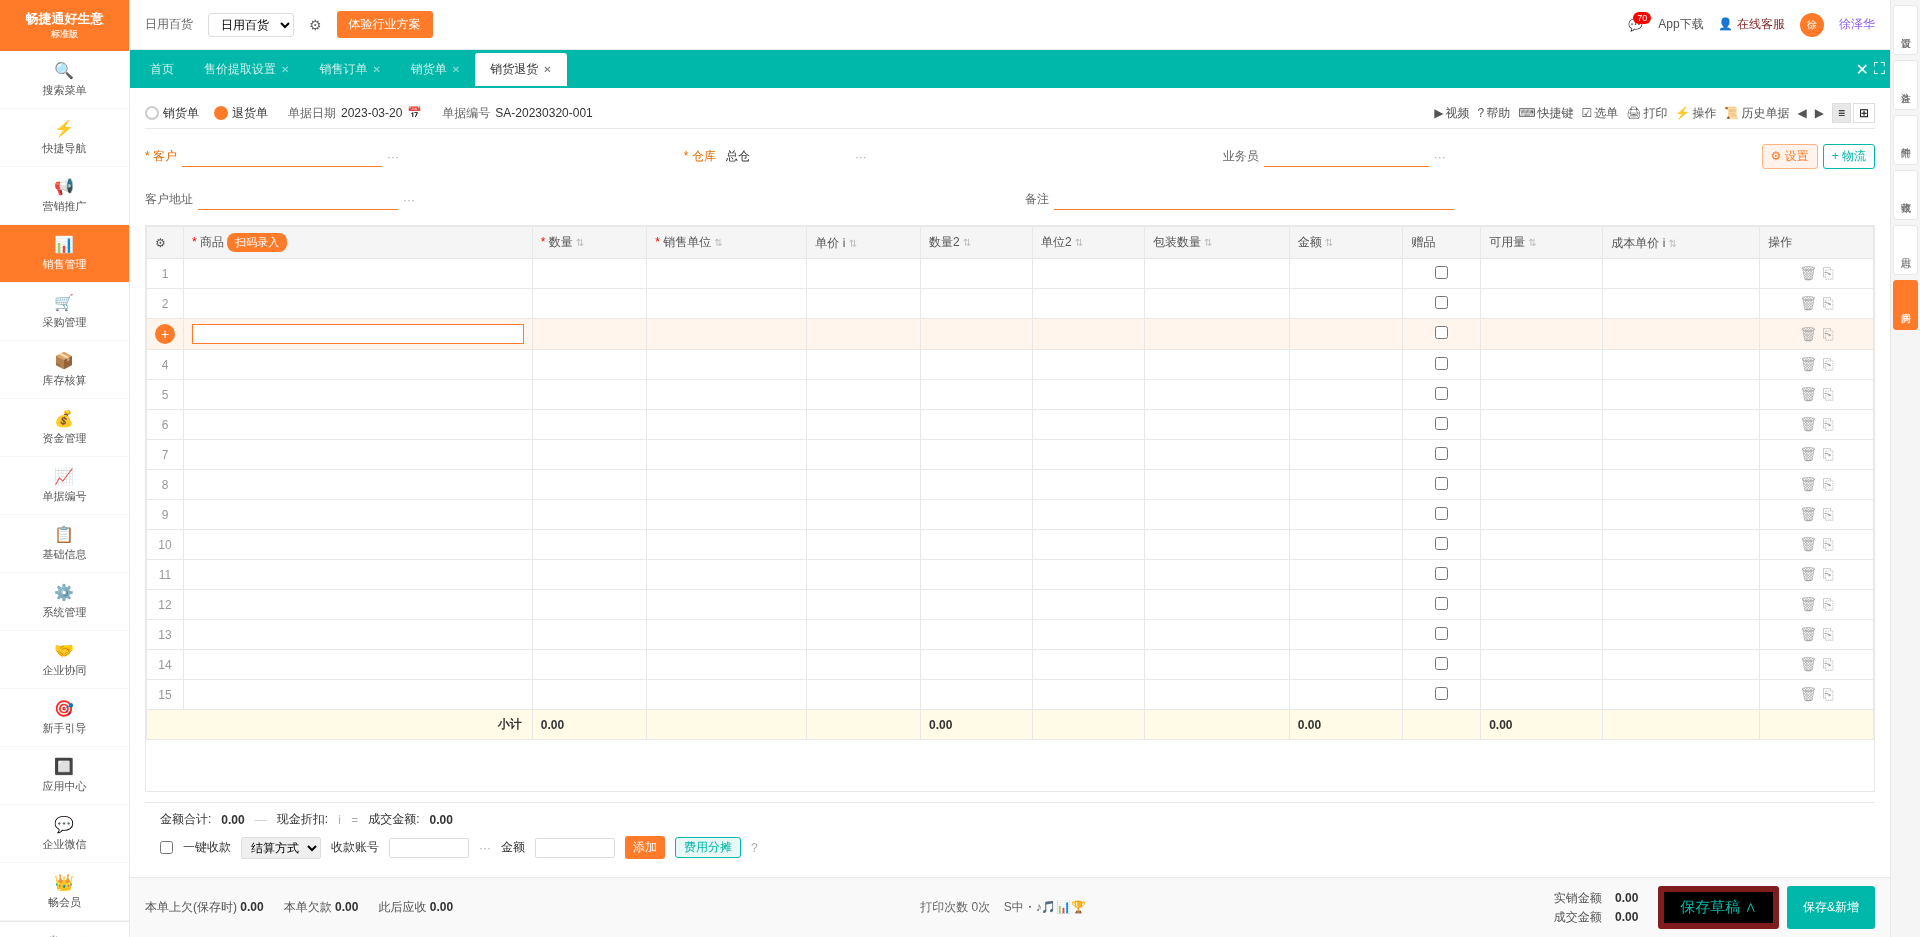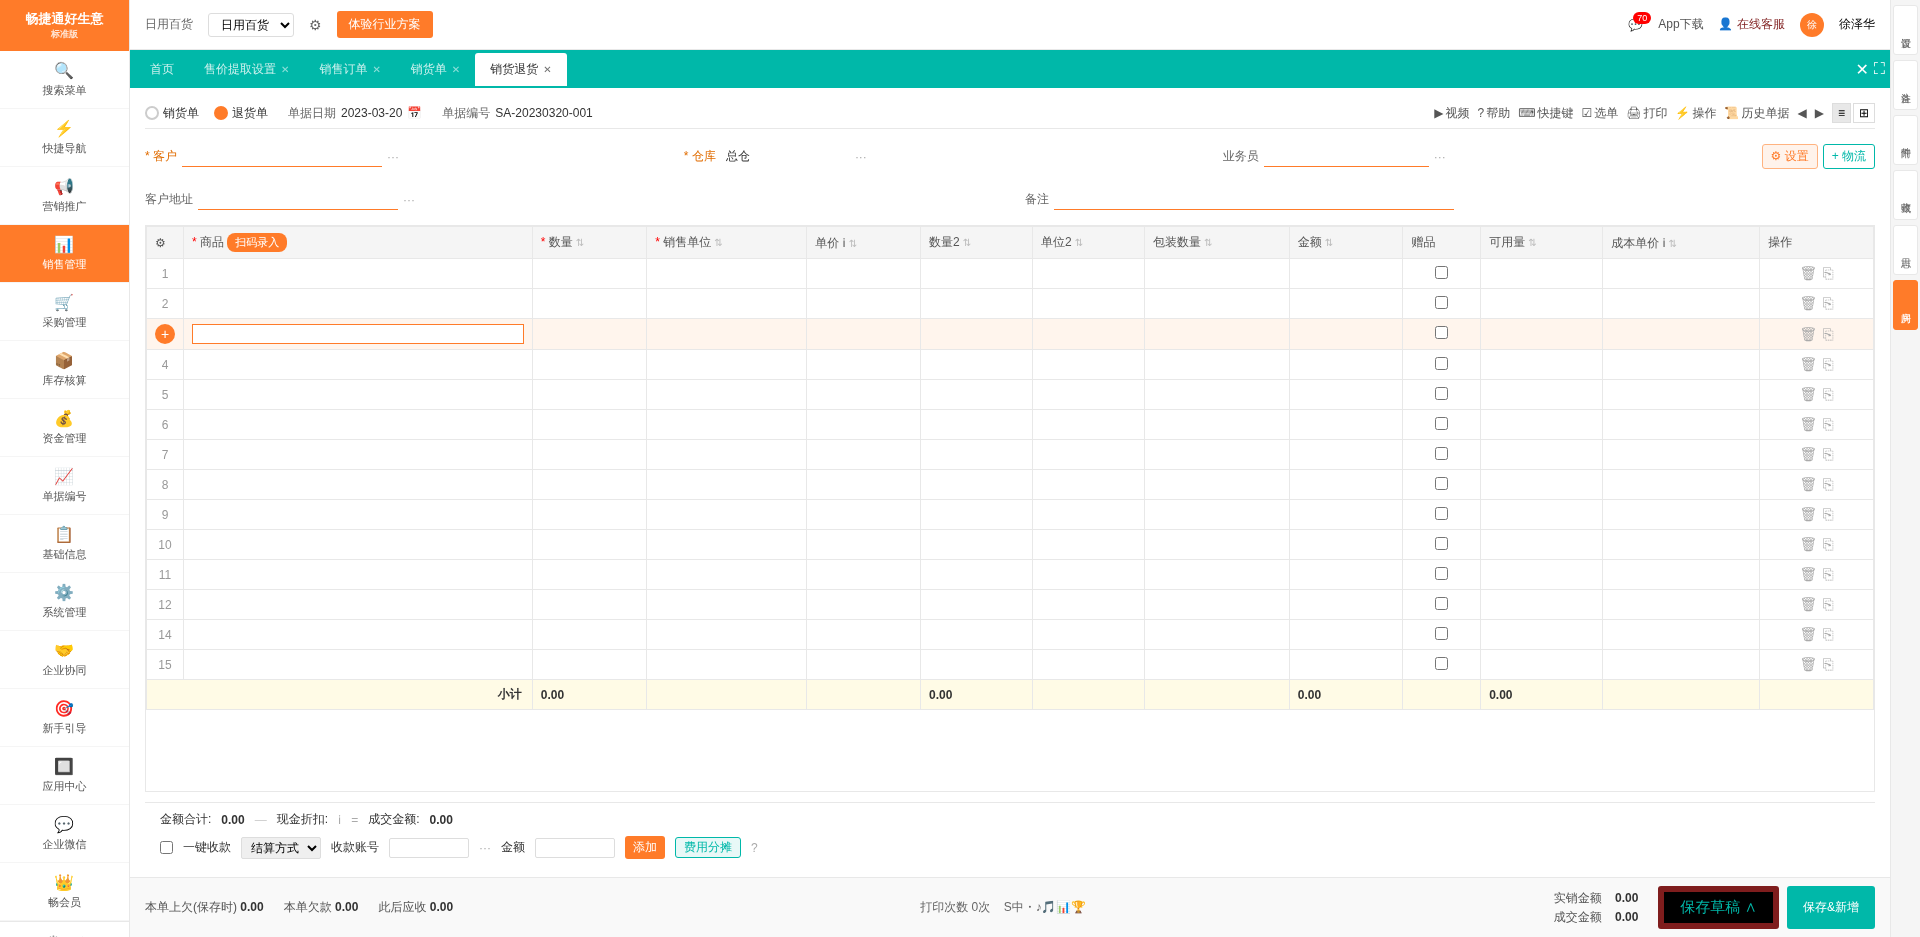--- a/index.html
+++ b/index.html
@@ -18,21 +18,21 @@
     .main { flex: 1; display: flex; flex-direction: column; overflow: hidden; }
 
     
     .topbar { height: 50px; background: #fff; display: flex; align-items: center; padding: 0 15px; border-bottom: 1px solid #e8e8e8; gap: 15px; }
     .topbar-select { border: 1px solid #ddd; border-radius: 3px; padding: 3px 8px; font-size: 12px; background: #fff; }
     .topbar-gear { color: #666; cursor: pointer; font-size: 14px; }
     .topbar-btn { background: #ff7b29; color: white; border: none; border-radius: 3px; padding: 5px 12px; cursor: pointer; font-size: 12px; }
     .topbar-right { margin-left: auto; display: flex; align-items: center; gap: 15px; font-size: 12px; color: #555; }
     .topbar-right .msg-icon { position: relative; cursor: pointer; }
     .badge { background: #f00; color: white; border-radius: 8px; font-size: 9px; padding: 1px 4px; position: absolute; top: -6px; right: -8px; }
-    .user-name { color: #000000; cursor: pointer; }
+    .user-name { color: #8b5cf6; cursor: pointer; }
 
     
     .tabs { display: flex; background: #00b8a9; align-items: center; padding: 0 5px; height: 38px; }
     .tab { padding: 8px 15px; color: rgba(255,255,255,0.8); cursor: pointer; font-size: 12px; display: flex; align-items: center; gap: 5px; border-radius: 3px 3px 0 0; }
     .tab.active { background: white; color: #333; }
     .tab .close { color: inherit; opacity: 0.7; font-size: 10px; }
     .tabs-actions { margin-left: auto; display: flex; gap: 5px; color: white; }
 
     
     .content { flex: 1; background: white; overflow-y: auto; padding: 10px 15px; display: flex; flex-direction: column; gap: 10px; }
@@ -646,20 +646,46 @@
     <td></td>
     <td>
       <div class="action-btns">
         <span title="删除">🗑</span>
         <span title="复制">⎘</span>
       </div>
     </td>
   </tr>
             <tr>
     <td class="row-num">
+      13
+    </td>
+    <td>
+      
+    </td>
+    <td></td>
+    <td></td>
+    <td></td>
+    <td></td>
+    <td></td>
+    <td></td>
+    <td></td>
+    <td class="checkbox-cell">
+      <input type="checkbox" style="">
+    </td>
+    <td></td>
+    <td></td>
+    <td>
+      <div class="action-btns">
+        <span title="删除">🗑</span>
+        <span title="复制">⎘</span>
+      </div>
+    </td>
+  </tr>
+            <tr>
+    <td class="row-num">
       14
     </td>
     <td>
       
     </td>
     <td></td>
     <td></td>
     <td></td>
     <td></td>
     <td></td>

